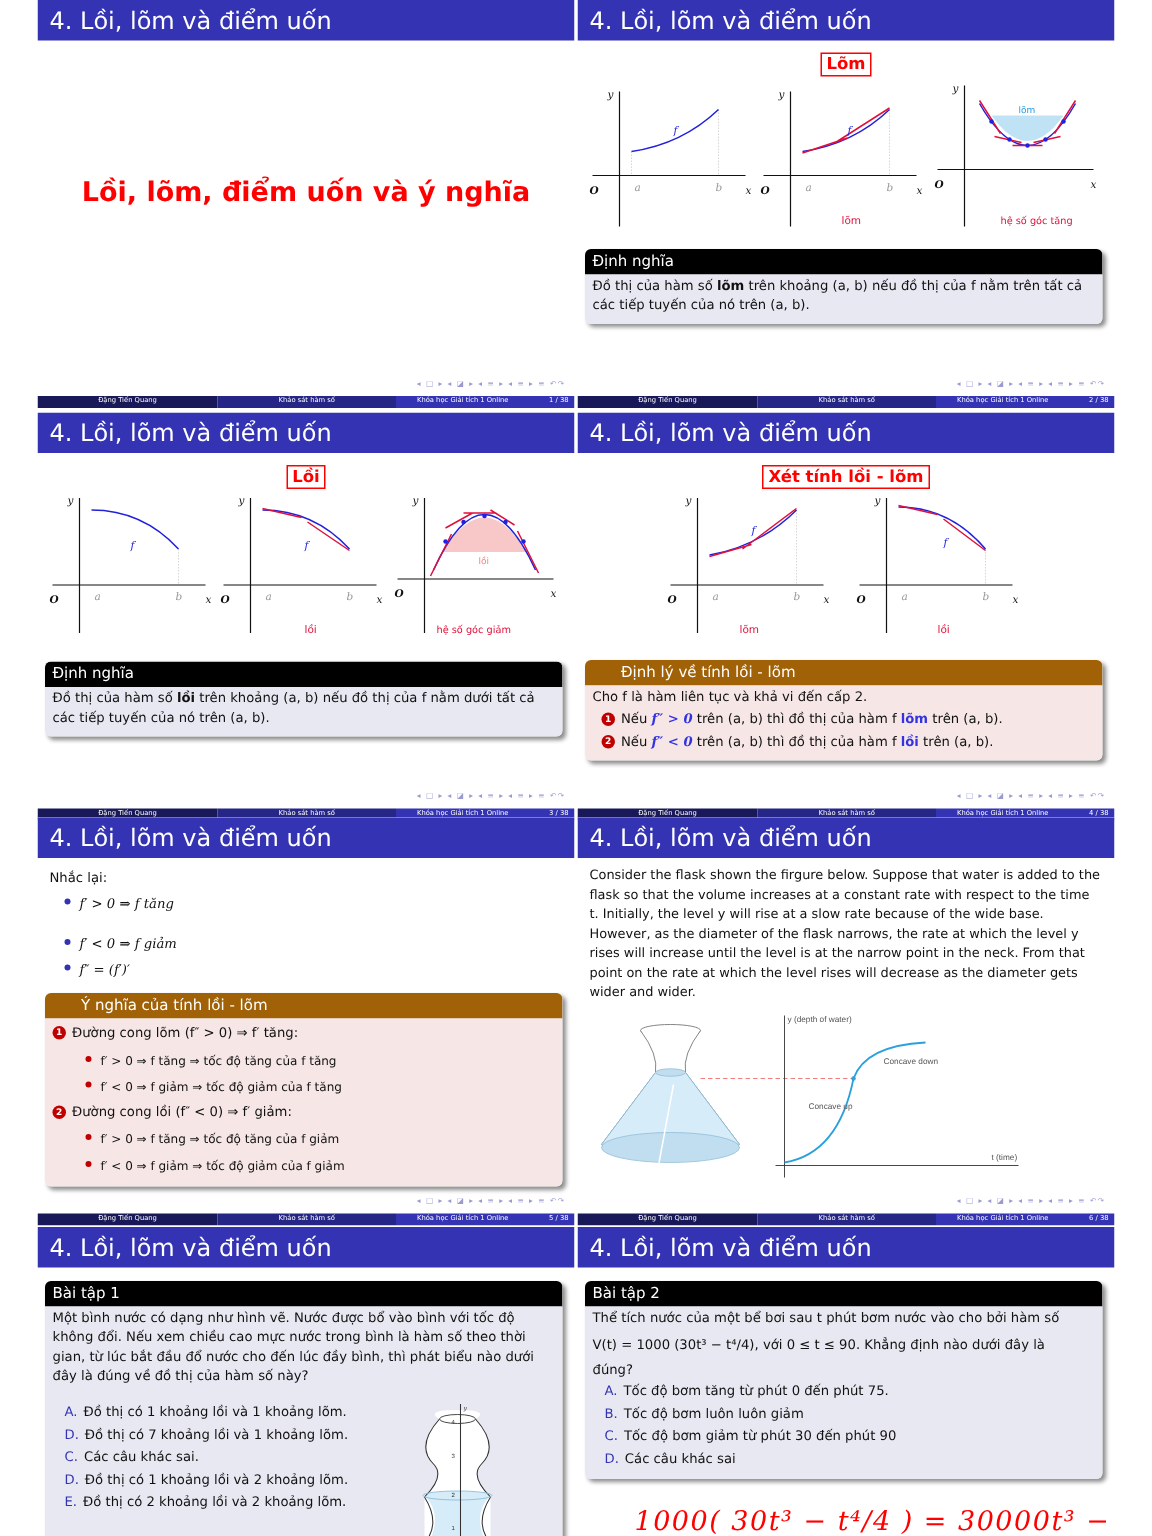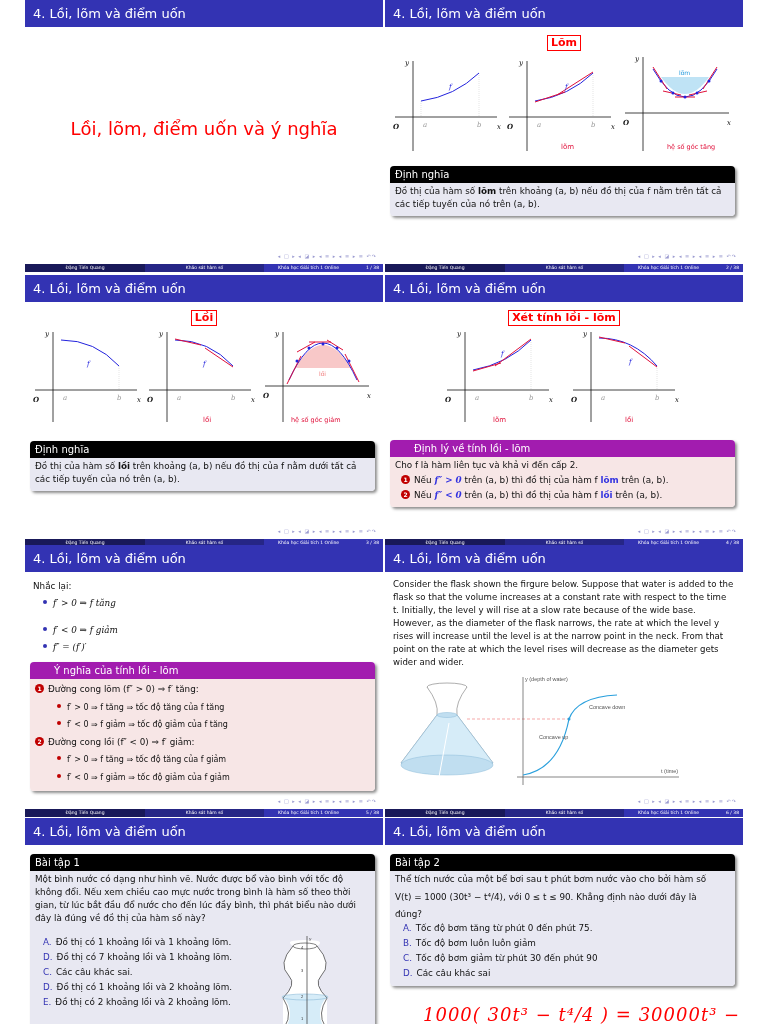--- a/index.html
+++ b/index.html
@@ -8,40 +8,40 @@
   .slide { position: absolute; width: 358px; height: 272px; background: #fff; overflow: hidden; }
   .s1 { left: 25px; top: 0; }
   .s2 { left: 385px; top: 0; }
   .s3 { left: 25px; top: 275px; }
   .s4 { left: 385px; top: 275px; }
   .s5 { left: 25px; top: 545px; }
   .s6 { left: 385px; top: 545px; }
   .s7 { left: 25px; top: 818px; height: 206px; }
   .s8 { left: 385px; top: 818px; height: 206px; }
 
-  .frametitle { height: 27px; background: #3333b3; color: #fff; font-size: 13px; line-height: 27px; padding-left: 8px; }
+  .frametitle { height: 27px; background: #3333b3; color: #fff; font-size: 16px; line-height: 27px; padding-left: 8px; }
   .navsym { position: absolute; right: 6px; bottom: 13px; font-size: 5px; color: #9a9ad0; letter-spacing: 1px; }
   .footer { position: absolute; left: 0; bottom: 0; width: 100%; height: 8px; display: flex; font-size: 4.5px; color: #fff; line-height: 8px; }
   .footer .f1 { width: 120px; background: #191959; text-align: center; }
   .footer .f2 { width: 119px; background: #262686; text-align: center; }
   .footer .f3 { flex: 1; background: #3333b3; display: flex; justify-content: space-between; padding: 0 4px 0 14px; }
 
-  .bigtitle { position: absolute; top: 118px; left: 0; width: 100%; text-align: center; color: #ff0000; font-weight: normal; font-size: 18px; }
+  .bigtitle { position: absolute; top: 118px; left: 0; width: 100%; text-align: center; color: #ff0000; font-weight: bold; font-size: 18px; }
 
   .redbox-label { display: block; margin: 8px auto 0; width: max-content; border: 1px solid #ff0000; color: #ff0000; font-weight: bold; font-size: 11px; padding: 0 3px; line-height: 14px; }
 
   .graphs { position: relative; height: 120px; }
   .graphs svg { position: absolute; top: 0; }
 
   .block { position: absolute; left: 5px; right: 8px; border-radius: 4px; box-shadow: 2px 2px 3px rgba(0,0,0,0.45); overflow: hidden; }
   .block .bh { color: #fff; font-size: 10px; padding: 2px 5px; line-height: 13px; }
   .block .bb { font-size: 8.8px; color: #111; padding: 2px 5px 5px; line-height: 13px; }
   .block.blue .bh { background: #000000; }
   .block.blue .bb { background: #e8e8f2; }
-  .block.red .bh { background: #a21caf; padding-left: 24px; }
+  .block.red .bh { background: #a16207; padding-left: 24px; }
   .block.red .bb { background: #f7e6e6; }
 
   .ital { font-style: italic; font-family: "DejaVu Serif", serif; }
   .numcircle { display: inline-block; width: 9px; height: 9px; border-radius: 50%; background: #c00000; color: #fff; font-size: 6px; text-align: center; line-height: 9px; font-weight: bold; margin-right: 4px; vertical-align: 1px; }
   .bullet { display: inline-block; width: 4px; height: 4px; border-radius: 50%; margin-right: 6px; vertical-align: 2px; }
   .bullet.blue { background: #3333b3; }
   .bullet.red { background: #c00000; }
   .blueword { color: #3333e0; font-weight: bold; }
 
   .plain { position: absolute; left: 8px; right: 8px; font-size: 8.8px; color: #111; line-height: 14px; }

